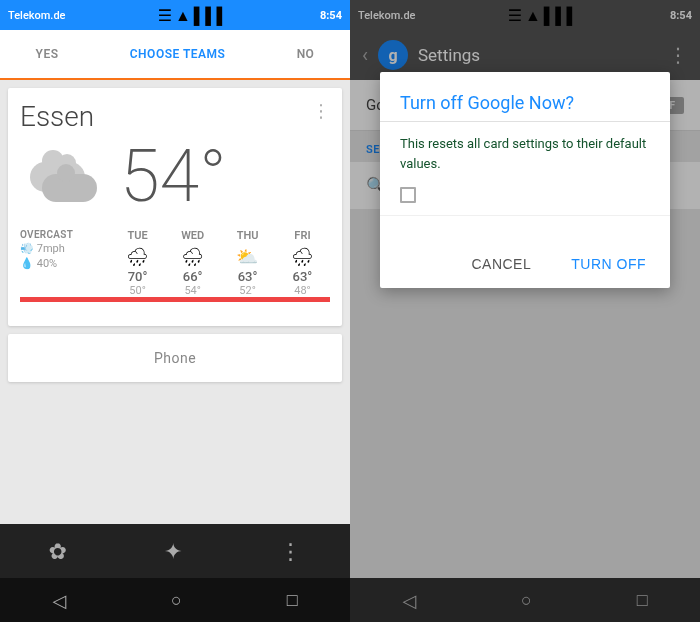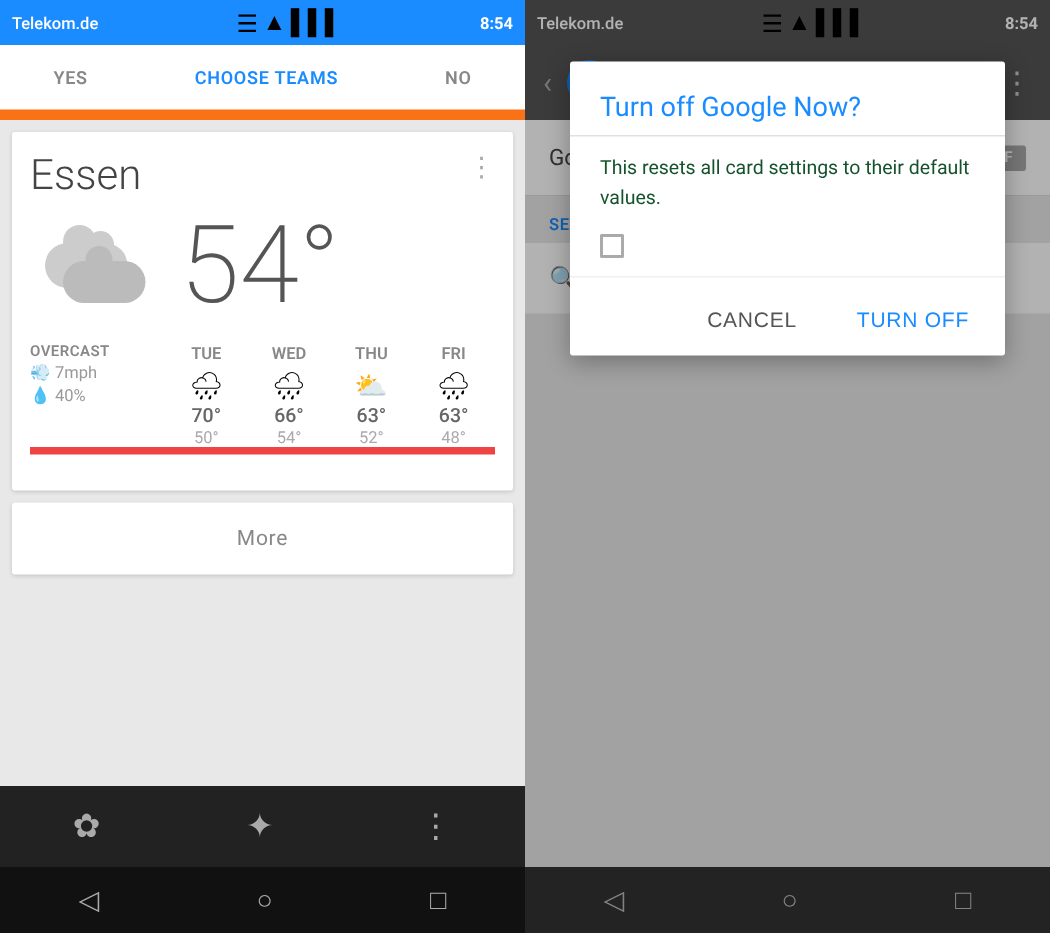--- a/index.html
+++ b/index.html
@@ -29,21 +29,21 @@
     .status-bar-left .icons { display: flex; align-items: center; gap: 3px; }
     .status-bar-left .time { color: white; font-size: 11px; font-weight: bold; }
 
     
     .teams-bar {
       height: 50px;
       background: white;
       display: flex;
       align-items: center;
       justify-content: space-around;
-      border-bottom: 7px solid #f97316;
+      border-bottom: 2px solid #f97316;
       flex-shrink: 0;
     }
     .teams-btn {
       font-size: 12px;
       color: #888;
       font-weight: 600;
       letter-spacing: 0.5px;
     }
     .teams-btn.active { color: #1a8cff; }
 
@@ -274,21 +274,21 @@
     .phone-search-label { font-size: 15px; color: #444; }
 
     
     .dialog-overlay {
       position: absolute;
       top: 0; left: 0; right: 0; bottom: 0;
       background: rgba(0,0,0,0.3);
       display: flex;
       align-items: flex-start;
       justify-content: center;
-      padding-top: 41px;
+      padding-top: 72px;
       z-index: 10;
     }
 
     .dialog {
       background: white;
       width: 290px;
       border-radius: 2px;
       box-shadow: 0 4px 16px rgba(0,0,0,0.3);
       overflow: hidden;
     }
@@ -329,20 +329,21 @@
       padding: 8px 16px;
       font-size: 14px;
       color: #555;
       font-weight: 500;
       text-transform: uppercase;
       letter-spacing: 0.5px;
       border: none;
       background: transparent;
       cursor: pointer;
       border-radius: 2px;
+      margin-top: 20px;
     }
 
     
     .sys-nav-right {
       height: 44px;
       background: #333;
       display: flex;
       align-items: center;
       justify-content: space-around;
       flex-shrink: 0;
@@ -422,21 +423,21 @@
           <div class="day-label">FRI</div>
           <div class="day-icon">🌧</div>
           <div class="high-temp">63°</div>
           <div class="low-temp">48°</div>
         </div>
       </div>
     </div>
   </div>
 
   <div class="more-section">
-    <span class="more-btn">More</span>
+    <span class="more-btn">Phone</span>
   </div>
 
   <div style="flex:1; background:#e8e8e8;"></div>
 
   <div class="bottom-nav-left">
     <span class="nav-icon">✿</span>
     <span class="nav-icon">✦</span>
     <span class="nav-icon">⋮</span>
   </div>
 

